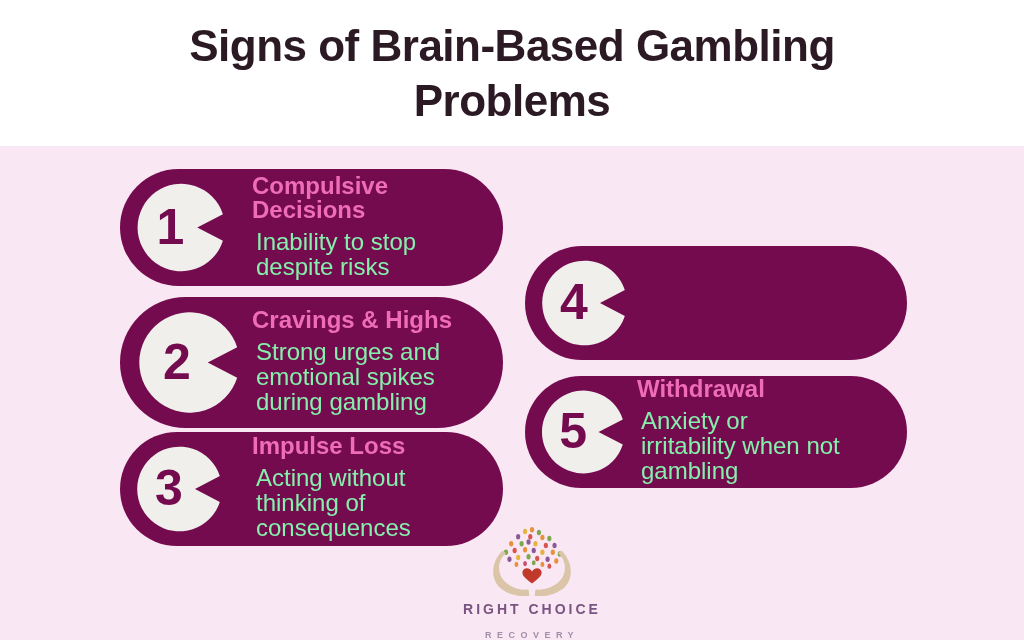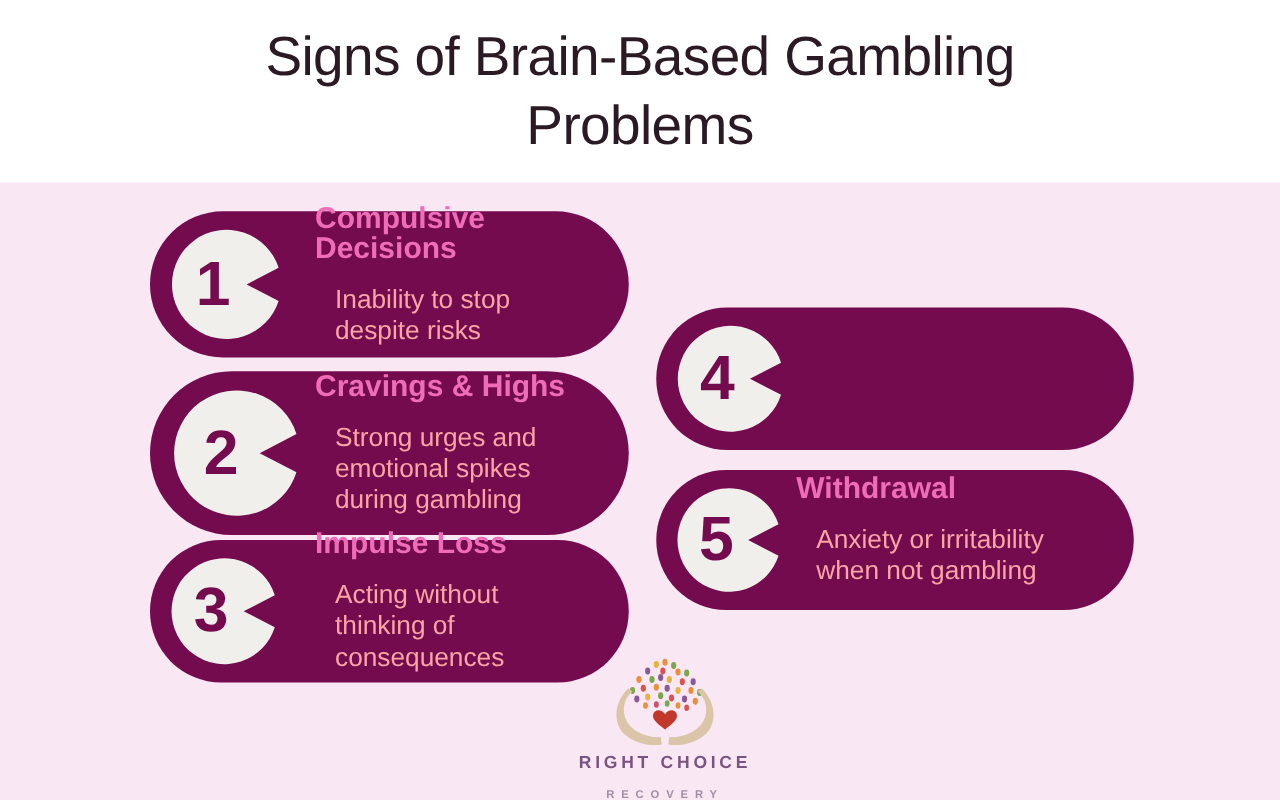--- a/index.html
+++ b/index.html
@@ -8,21 +8,21 @@
     background:#f9e7f3;
     font-family:"Liberation Sans", sans-serif;
   }
   
   .title-band {
     position:absolute; top:0; left:0; width:1024px; height:146px;
     background:#ffffff;
     display:flex; flex-direction:column; align-items:center; justify-content:center;
   }
   .title-line {
-    font-weight:400; color:#2b1a24; font-size:44px; line-height:55px;
+    font-weight:700; color:#2b1a24; font-size:44px; line-height:55px;
     letter-spacing:-0.5px; text-align:center; white-space:nowrap;
   }
   
   .card {
     position:absolute; background:#750b4f; border-radius:70px;
   }
   .card-1 { left:120px; top:169px; width:383px; height:117px; }
   .card-2 { left:120px; top:297px; width:383px; height:131px; }
   .card-3 { left:120px; top:432px; width:383px; height:114px; }
   .card-4 { left:525px; top:246px; width:382px; height:114px; }
@@ -41,21 +41,21 @@
   .card-text {
     position:absolute; top:50%; transform:translateY(-50%);
   }
   .card-l .card-text { left:132px; width:224px; }
   .card-r .card-text { left:112px; width:216px; }
   .card-title {
     color:#ee6cb8; font-size:24px; font-weight:700; line-height:24px;
     margin:0 0 7px 0;
   }
   .card-desc {
-    color:#fca5a5; font-size:21px; font-weight:400; line-height:25px; margin:16px;
+    color:#86efac; font-size:24px; font-weight:400; line-height:25px; margin:4px;
   }
   .card-1 .card-title { max-width:160px; }
   .card-1 .card-desc  { max-width:185px; }
 
   
   .logo {
     position:absolute; left:412px; top:526px; width:240px;
     display:flex; flex-direction:column; align-items:center;text-align:right;
   }
   .logo-icon { width:104px; height:70px; display:block; }

